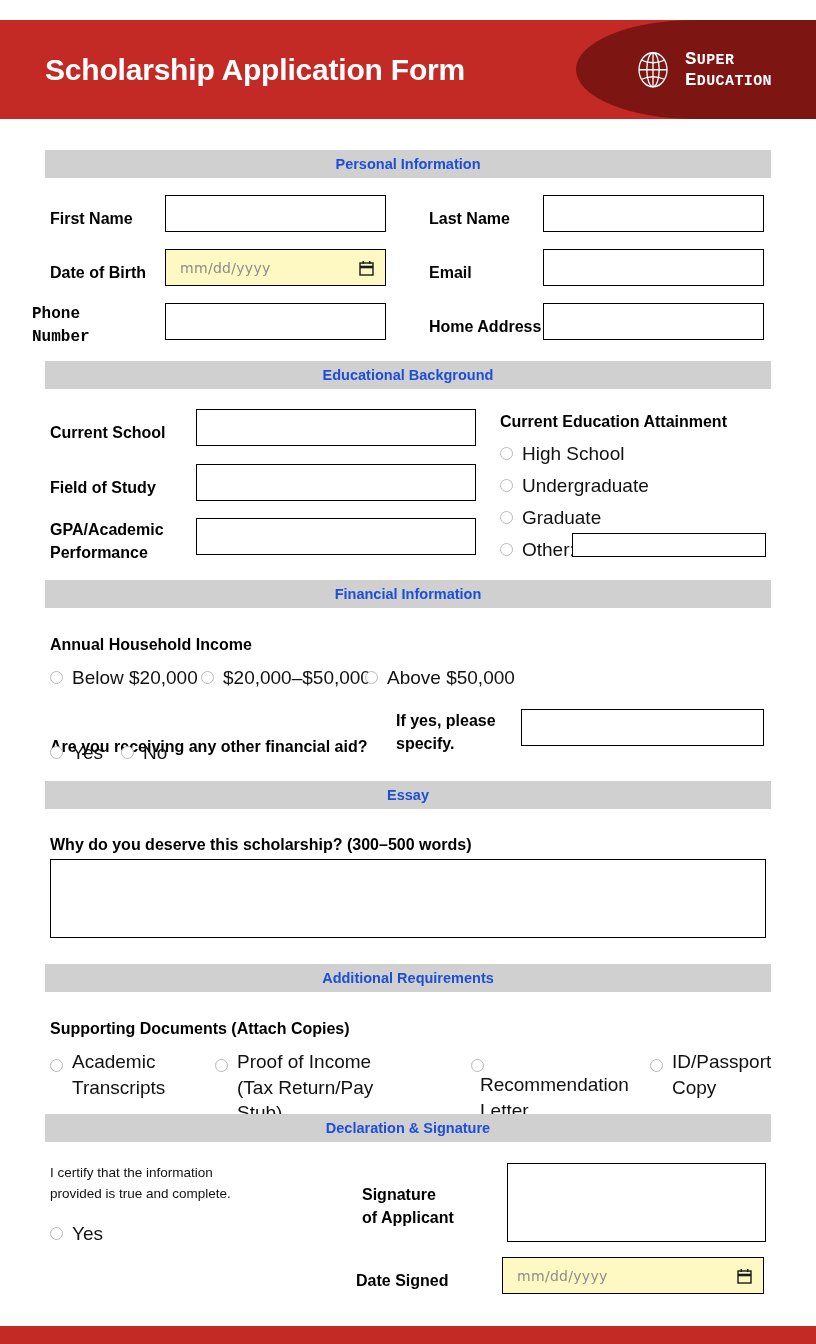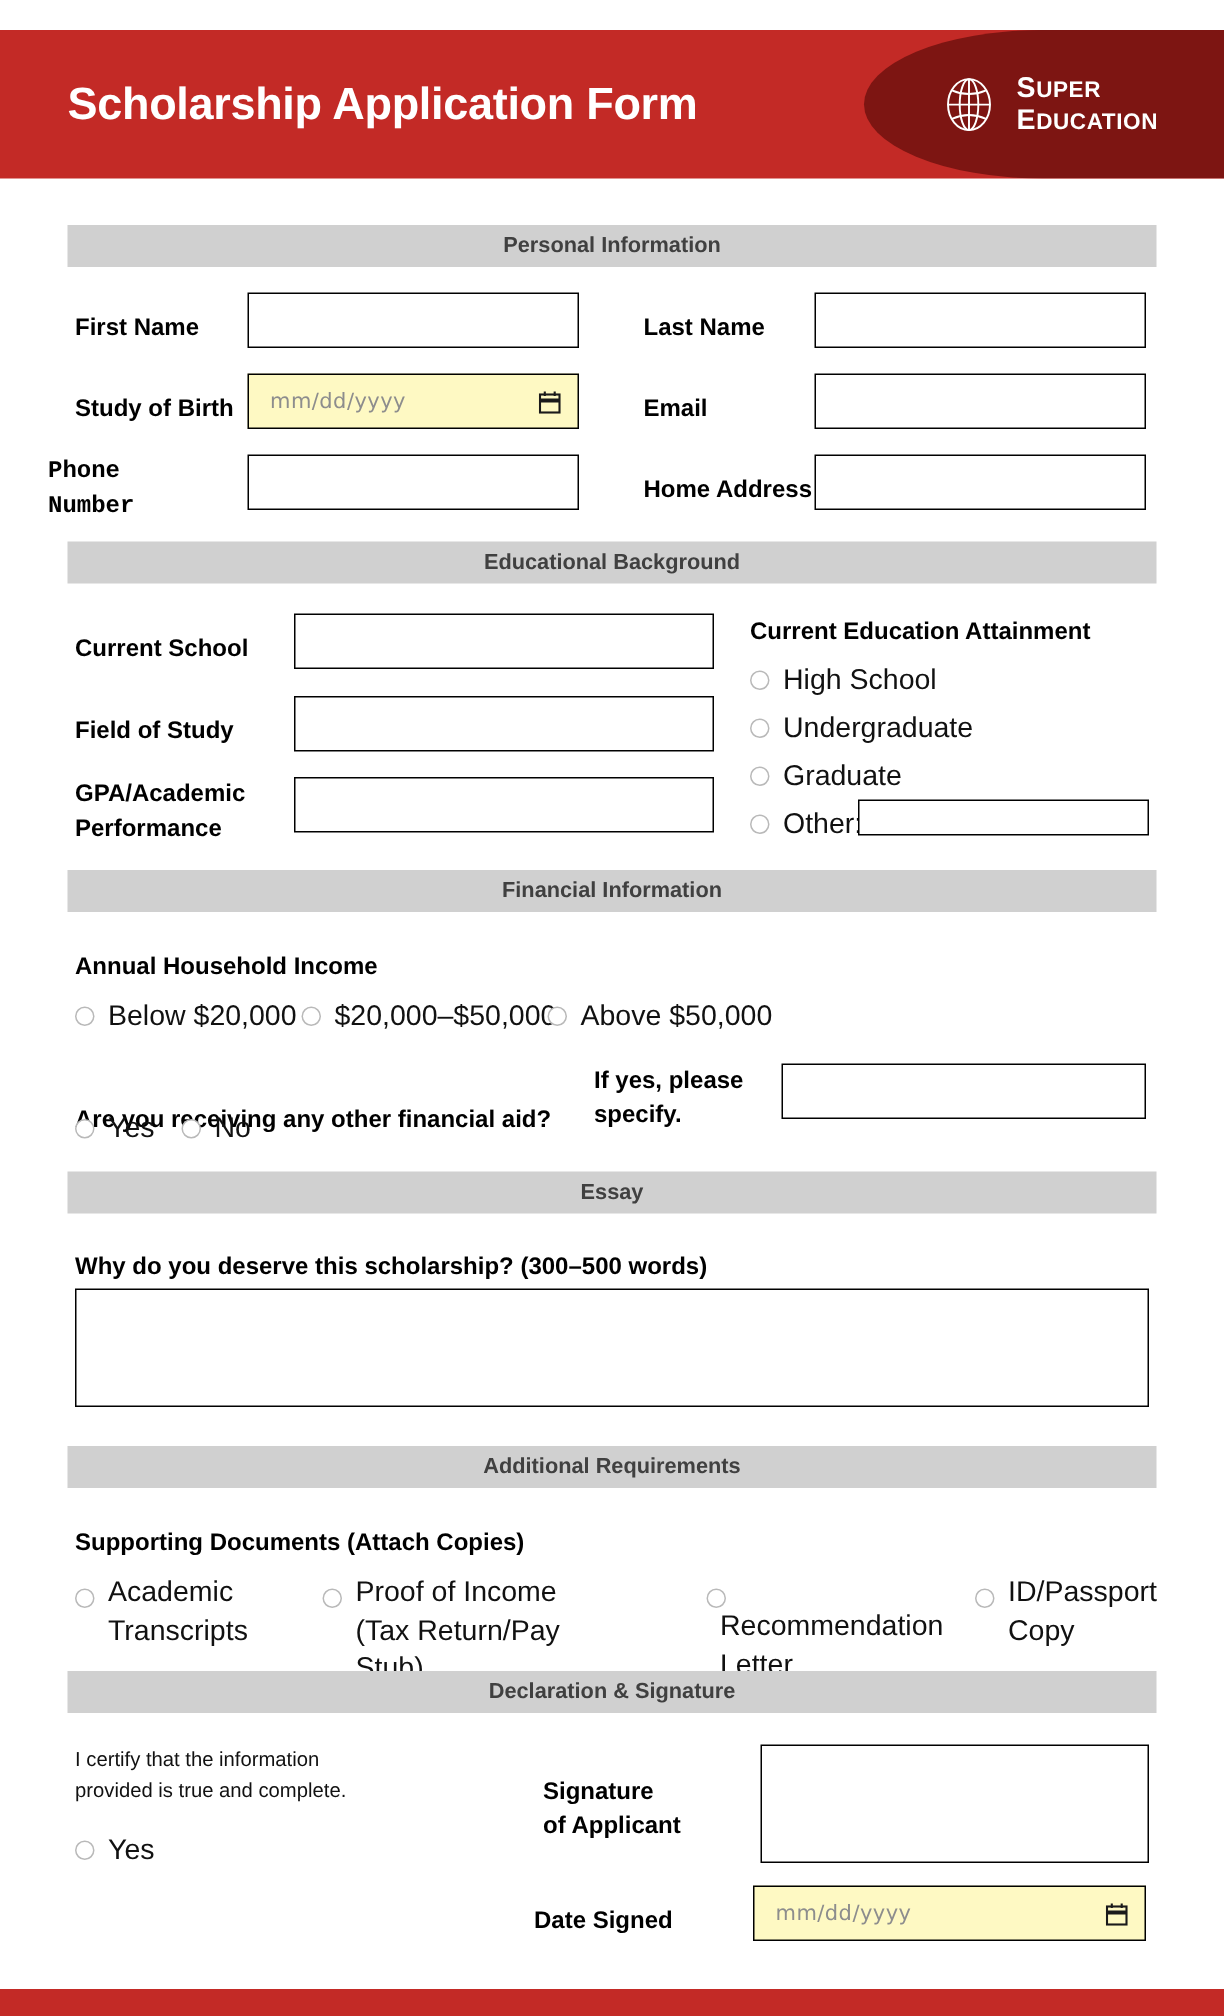--- a/index.html
+++ b/index.html
@@ -54,21 +54,21 @@
     position: absolute;
     right: 44px;
     top: 50%;
     transform: translateY(-50%);
     display: flex;
     align-items: center;
     gap: 14px;
   }
   .globe-icon { width: 36px; height: 38px; display: block; }
   .brand-text {
-    font-family: Liberation Sans, sans-serif;
+    font-family: Liberation Mono, monospace;
     color: #ffffff;
     line-height: 1.12;
   }
   .brand-line {
     display: block;
     font-size: 15px;
     font-weight: bold;
     letter-spacing: 0.4px;
   }
   .brand-line .cap { font-size: 19px; }
@@ -97,21 +97,21 @@
     width: 726px;
     height: 28px;
     background: #d0d0d0;
     display: flex;
     align-items: center;
     justify-content: center;
   }
   .section-bar-title {
     font-size: 14.5px;
     font-weight: bold;
-    color: #404040;
+    color: #1d4ed8;
   }
 
   .lbl {
     position: absolute;
     font-size: 16px;
     font-weight: bold;
     color: #000000;
     line-height: 1.45;
   }
   .lbl-reg {
@@ -194,21 +194,21 @@
     <div class="section-bar" style="top:31px;">
       <span class="section-bar-title">Personal Information</span>
     </div>
 
     <div class="lbl" style="left:50px; top:88px;">First Name</div>
     <input class="box" style="left: 165px; top: 76px; width: 221px; height: 37px;" value="">
 
     <div class="lbl" style="left:429px; top:88px;">Last Name</div>
     <input class="box" style="left: 543px; top: 76px; width: 221px; height: 37px;" value="">
 
-    <div class="lbl" style="left:50px; top:142px;">Study of Birth</div>
+    <div class="lbl" style="left:50px; top:142px;">Date of Birth</div>
     <div class="date-box" style="left:165px; top:130px; width:221px; height:37px;">
       <span class="date-ph">mm/dd/yyyy</span>
       <span>
         <svg class="cal-icon" viewBox="0 0 15 16" fill="none" stroke="#1a1a1a" stroke-width="1.4">
           <rect x="1" y="3" width="13" height="12"></rect>
           <line x1="1" y1="7" x2="14" y2="7" stroke-width="2.6"></line>
           <line x1="4.2" y1="1" x2="4.2" y2="4"></line>
           <line x1="10.8" y1="1" x2="10.8" y2="4"></line>
         </svg>
       </span>

